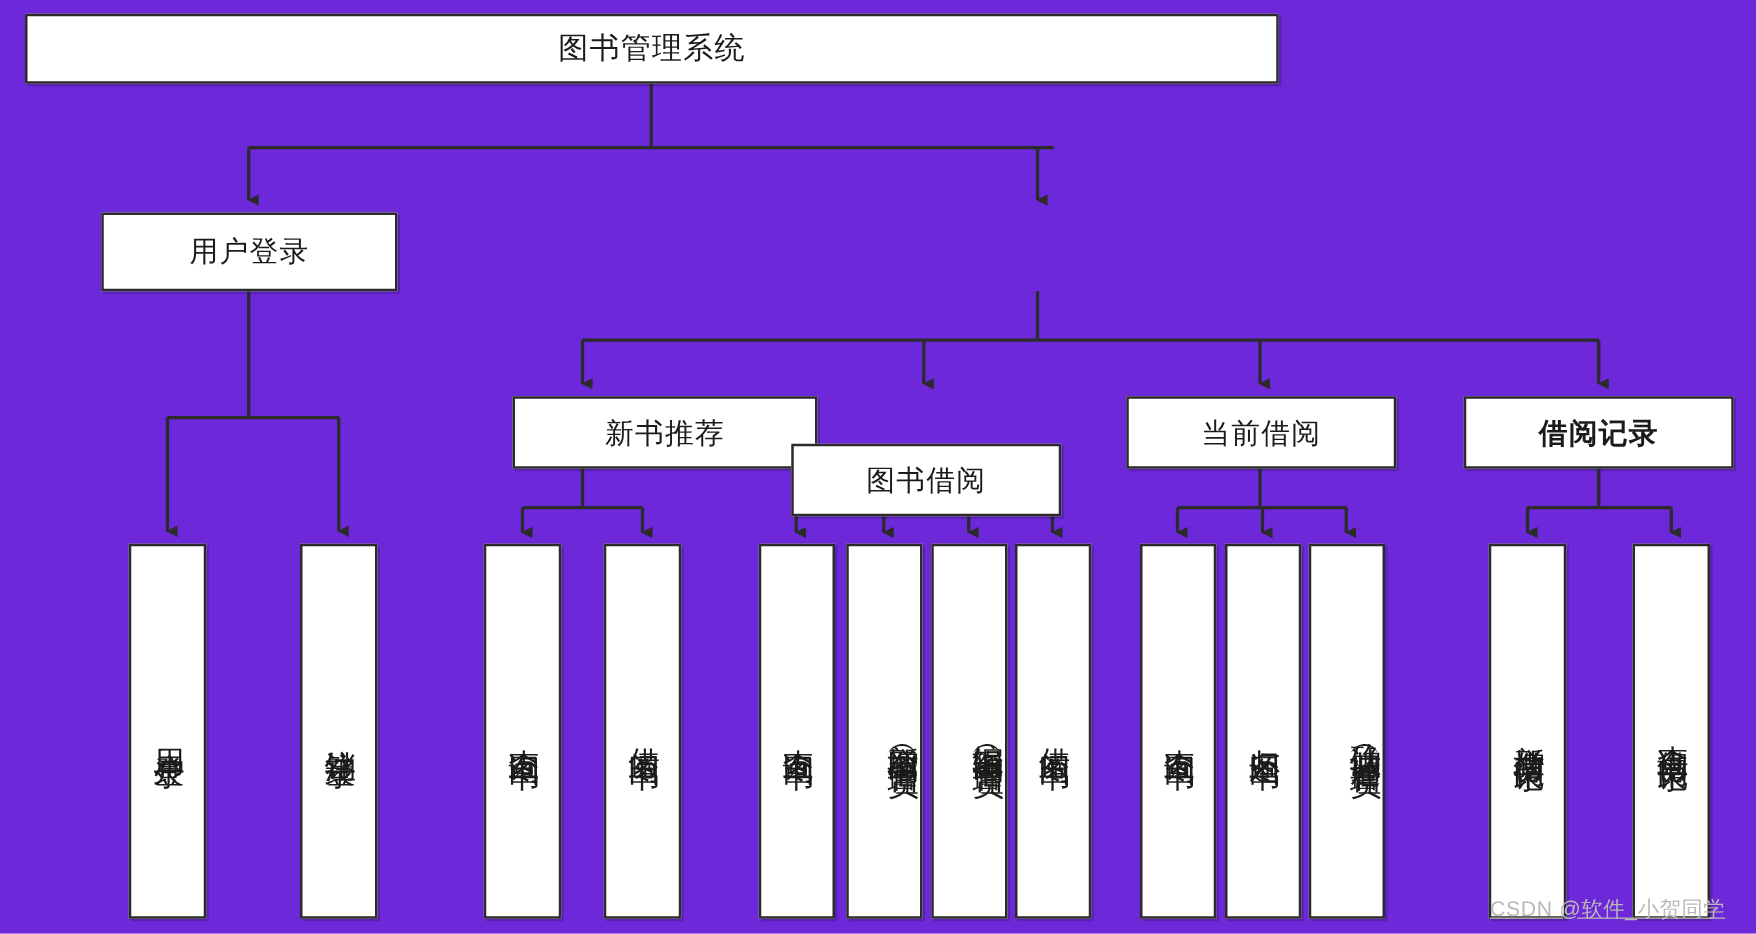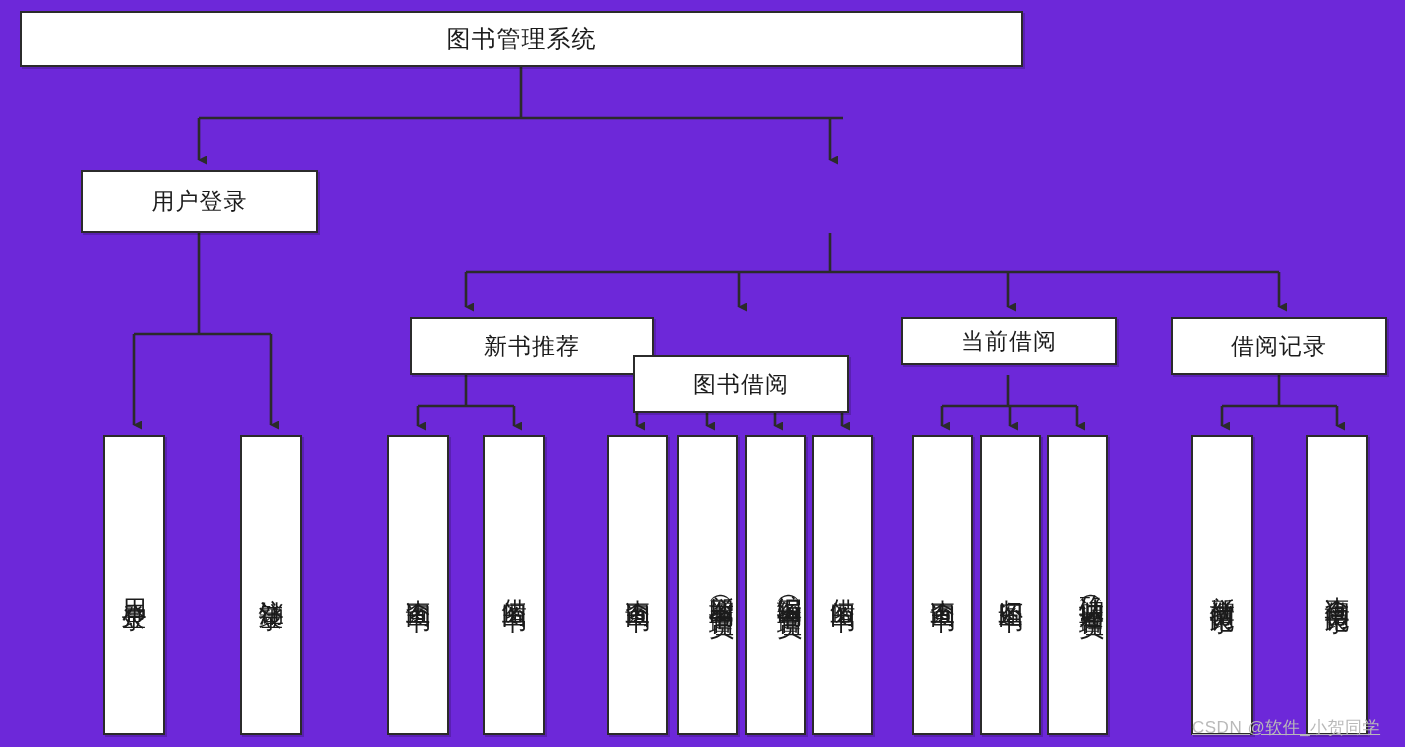--- a/index.html
+++ b/index.html
@@ -125,22 +125,22 @@
       <path d="M1337,406 L1337,426" marker-end="url(#arrowhead)"></path>
     </g>
   </svg>
 
   <div class="node node-h node-root" style="left:20px; top:11px; width:1003px; height:56px;">图书管理系统</div>
 
   <div class="node node-h" style="left:81px; top:170px; width:237px; height:63px;">用户登录</div>
 
   <div class="node node-h" style="left:362px; top:317px; width:244px; height:58px;margin-left:48px;">新书推荐</div>
   <div class="node node-h" style="left:633px; top:317px; width:216px; height:58px;margin-top:38px;">图书借阅</div>
-  <div class="node node-h" style="left:901px; top:317px; width:216px; height:48px;">当前借阅</div>
-  <div class="node node-h" style="left:1171px; top:317px; width:216px; height:58px;">借阅记录</div>
+  <div class="node node-h" style="left:901px; top:317px; width:216px; height:58px;">当前借阅</div>
+  <div class="node node-h" style="left:1171px; top:317px; width:216px; height:58px;font-weight:bold;">借阅记录</div>
 
   <div class="node node-v v-center" style="left:103px; top:435px; width:62px; height:300px;">用户登录</div>
   <div class="node node-v v-center" style="left:240px; top:435px; width:62px; height:300px;">注销登录</div>
 
   <div class="node node-v v-center" style="left:387px; top:435px; width:62px; height:300px;">查询图书</div>
   <div class="node node-v v-center" style="left:483px; top:435px; width:62px; height:300px;">借阅图书</div>
 
   <div class="node node-v v-center" style="left:607px; top:435px; width:61px; height:300px;">查询图书</div>
   <div class="node node-v" style="left:677px; top:435px; width:61px; height:300px;">新增图书（管理员）</div>
   <div class="node node-v" style="left:745px; top:435px; width:61px; height:300px;">编辑图书（管理员）</div>

